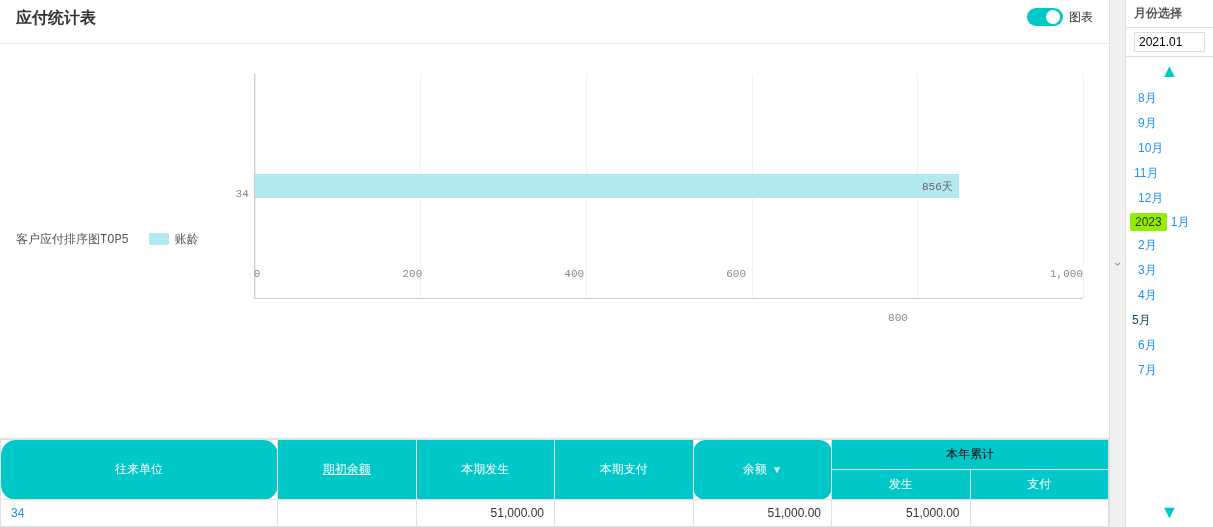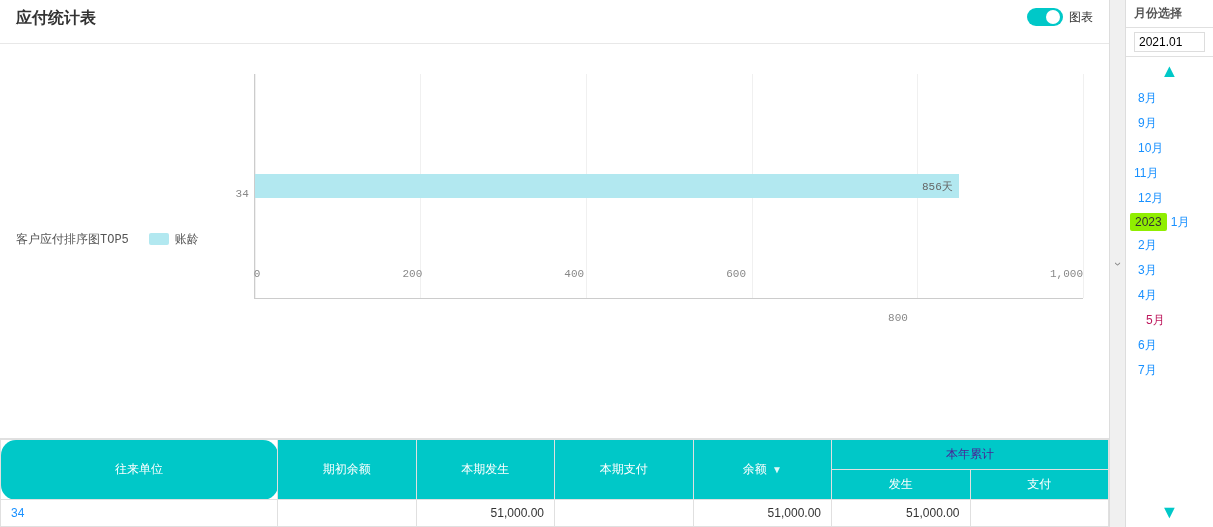--- a/index.html
+++ b/index.html
@@ -22,21 +22,21 @@
     .sort-tabs { display: flex; gap: 0; margin-left: auto; }
     .sort-tab { padding: 3px 10px; border-bottom: 2px solid transparent; cursor: pointer; color: #555; font-size: 12px; }
     .sort-tab.active { border-bottom-color: #333; color: #333; font-weight: bold; }
 
     
     .table-section { border-top: 1px solid #e0e0e0; background: #fff; }
     .table-container { overflow: auto; }
     table { width: 100%; border-collapse: collapse; }
     th, td { border: 1px solid #e0e0e0; padding: 6px 10px; text-align: center; font-size: 12px; white-space: nowrap; }
     th { background: #00c8c8; color: #fff; font-weight: normal; }
-    th.group-header { background: #00c8c8; color: #4c1d95; }
+    th.group-header { background: #00c8c8; color: #000000; }
     td { background: #fff; }
     td.left { text-align: left; }
     td a { color: #1890ff; text-decoration: none; }
     td.amount { text-align: right; }
     .th-group { text-align: center; }
 
     .outer-wrap { display: flex; width: 1213px; height: 527px; overflow: hidden; }
     .left-panel { flex: 1; display: flex; flex-direction: column; overflow: hidden; }
     .right-sidebar { width: 90px; border-left: 1px solid #ddd; display: flex; flex-direction: column; background: #fff; }
   </style>
@@ -120,24 +120,24 @@
         </div>
       </div>
     </div>
 
     <div class="table-section">
       <div class="table-container">
         <table>
           <thead>
             <tr>
               <th rowspan="2" style="width:220px;border-radius:15px;">往来单位</th>
-              <th rowspan="2" style="width:110px;">期初余额</th>
+              <th rowspan="2" style="width:110px;text-decoration:underline;">期初余额</th>
               <th rowspan="2" style="width:110px;">本期发生</th>
               <th rowspan="2" style="width:110px;">本期支付</th>
-              <th rowspan="2" style="width:110px;">
+              <th rowspan="2" style="width:110px;border-radius:13px;">
                 <span>余额</span>
                 <span style="font-size:10px; color:#e0f8f8; margin-left:2px;">▼</span>
               </th>
               <th colspan="2" class="group-header th-group" style="width:220px;">本年累计</th>
             </tr>
             <tr>
               <th style="width:110px;">发生</th>
               <th style="width:110px;text-align:center;">支付</th>
             </tr>
           </thead>
@@ -173,19 +173,19 @@
       <div style="padding:4px 12px; font-size:12px; color:#1890ff; cursor:pointer;">10月</div>
       <div style="padding:4px 8px; font-size:12px; color:#1890ff; cursor:pointer;">11月</div>
       <div style="padding:4px 12px; font-size:12px; color:#1890ff; cursor:pointer;">12月</div>
       <div style="display:flex; align-items:center; padding:2px 4px; cursor:pointer;">
         <span style="background:#90ee00; color:#333; font-weight:normal; font-size:12px; padding:2px 5px; border-radius:2px; margin-right:4px;">2023</span>
         <span style="font-size:12px; color:#1890ff;">1月</span>
       </div>
       <div style="padding:4px 12px; font-size:12px; color:#1890ff; cursor:pointer;">2月</div>
       <div style="padding:4px 12px; font-size:12px; color:#1890ff; cursor:pointer;">3月</div>
       <div style="padding:4px 12px; font-size:12px; color:#1890ff; cursor:pointer;">4月</div>
-      <div style="padding:4px 20px; font-size:12px; color:#be185d; cursor:pointer;">5月</div>
+      <div style="padding:4px 6px; font-size:12px; color:#0c4a6e; cursor:pointer;">5月</div>
       <div style="padding:4px 12px; font-size:12px; color:#1890ff; cursor:pointer;">6月</div>
       <div style="padding:4px 12px; font-size:12px; color:#1890ff; cursor:pointer;">7月</div>
     </div>
     <div style="display:flex; justify-content:center; padding:4px 0; color:#00c8c8; font-size:18px; cursor:pointer;">▼</div>
   </div>
 </div>
 
 </body></html>

